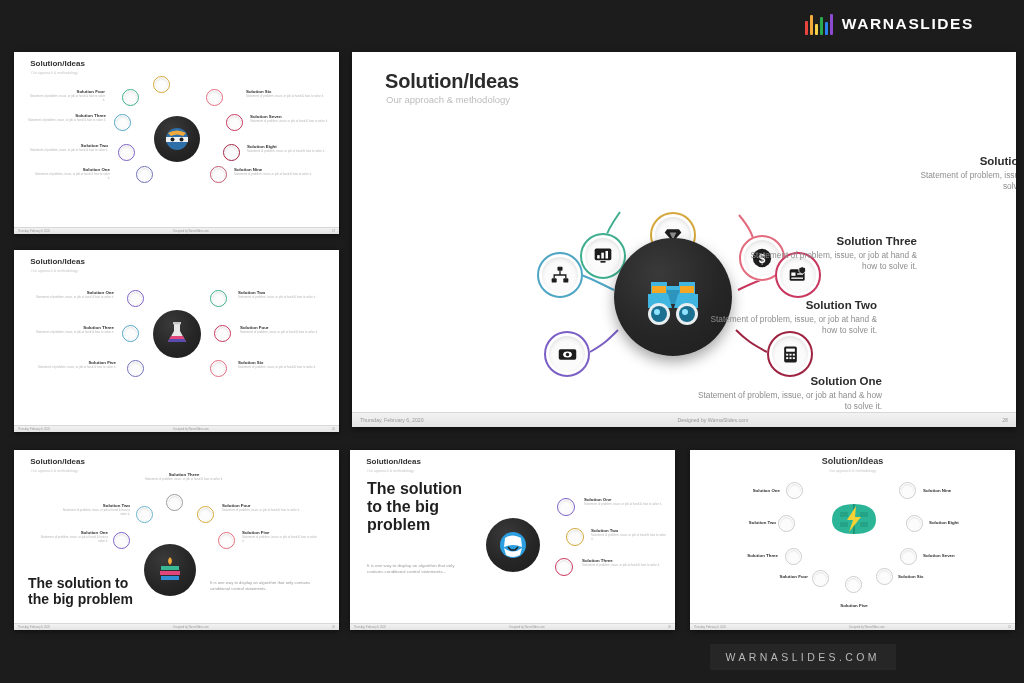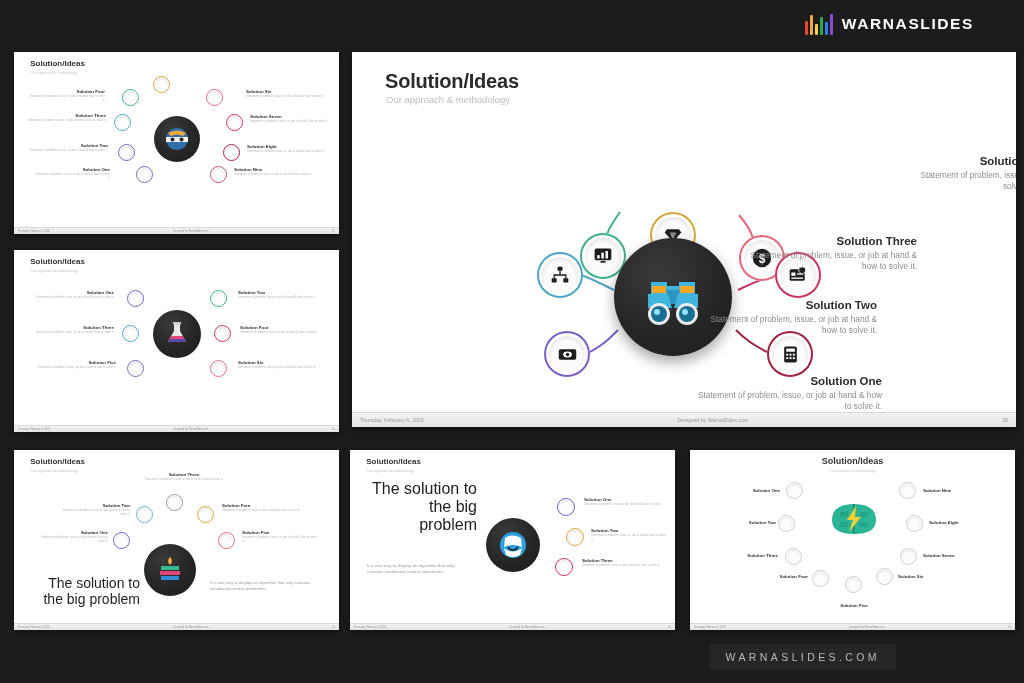--- a/index.html
+++ b/index.html
@@ -93,21 +93,21 @@
     display:flex; align-items:center; justify-content:center; z-index:4;
   }
   .t-node .tring { position:absolute; inset:0; border-radius:50%; border:1.2px solid #ccc; }
   .t-node .tinner{ position:absolute; inset:2px; border-radius:50%; background:#fcfcfc;
                    box-shadow: inset 0 1px 2px rgba(0,0,0,0.10);
                    display:flex; align-items:center; justify-content:center; }
   .t-lbl { position:absolute; z-index:6; }
   .t-lbl .h { font-weight:bold; color:#2d2d2d; font-size:4.4px; margin-bottom:1px; }
   .t-lbl .p { color:#b6b6b6; font-size:2.9px; line-height:1.3; }
   .t-lbl.left{ text-align:right; } .t-lbl.right{ text-align:left; } .t-lbl.center{ text-align:center; }
-  .t-big { position:absolute; font-weight:normal; color:#1f1f1f; line-height:1.12;text-align:right; }
+  .t-big { position:absolute; font-weight:bold; color:#1f1f1f; line-height:1.12; }
   .t-body{ position:absolute; color:#9a9a9a; line-height:1.4; }
 
   .footer-band {
     position:absolute; left:0; bottom:0; width:896px; height: 52px;
     display:flex; align-items:center; justify-content:flex-end; 
   }
   .footer-chip {
     background: #262626; color:#b9b9b9; font-size: 10.5px; letter-spacing: 3.4px;
     padding: 7px 16px;
   }

